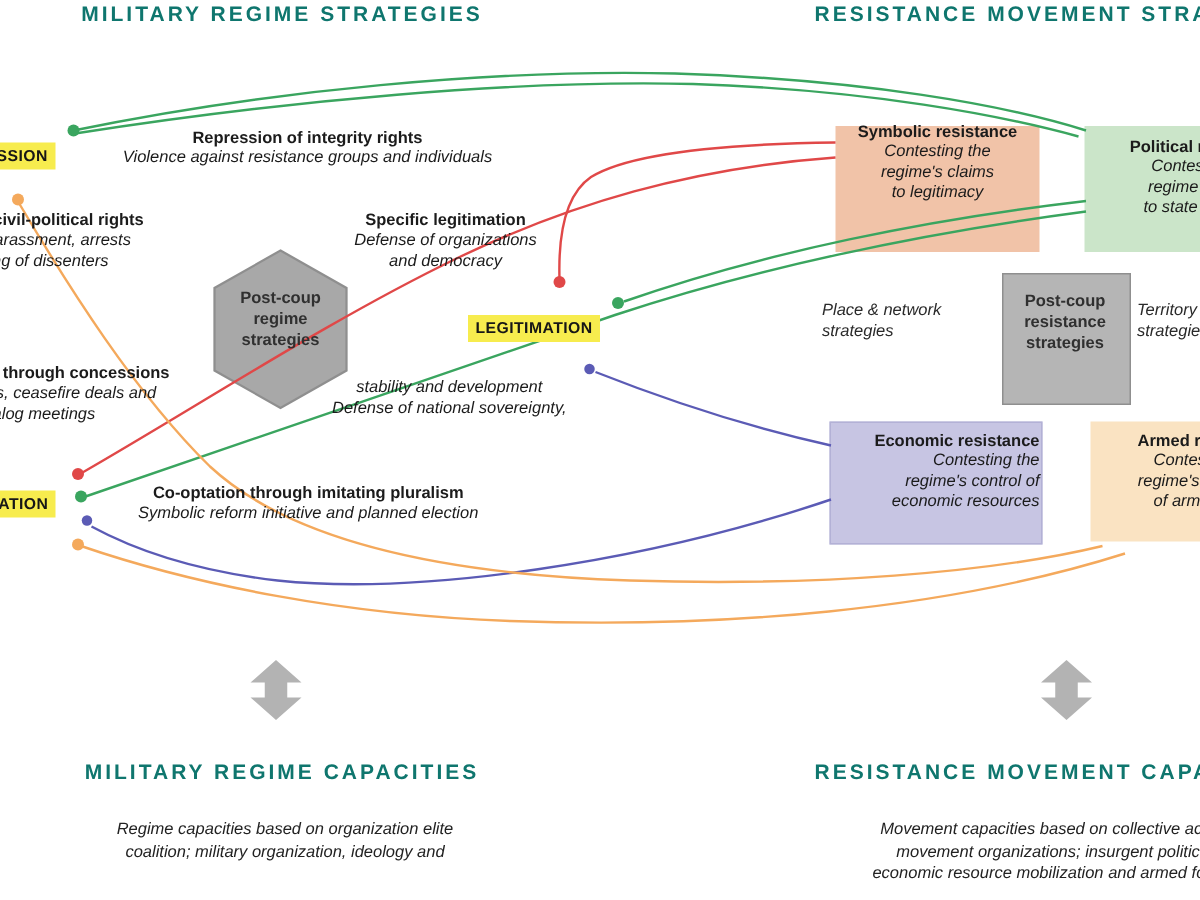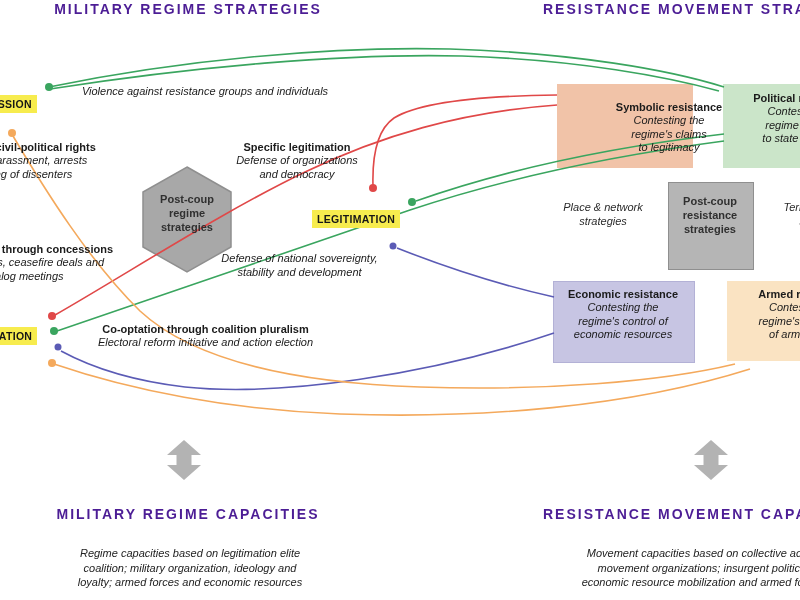--- a/index.html
+++ b/index.html
@@ -1,32 +1,32 @@
 <!DOCTYPE html>
 <html><head>
 <meta charset="utf-8">
 <style>
   html,body{margin:0;padding:0;}
   body{width:800px;height:600px;overflow:hidden;position:relative;background:#ffffff;
        font-family:"Liberation Sans",sans-serif;color:#1b1b1b;}
-  .heading{position:absolute;font-weight:700;font-size:14px;letter-spacing:2px;color:#4c1d95;white-space:nowrap;}
+  .heading{position:absolute;font-weight:700;font-size:14px;letter-spacing:2px;color:#0f766e;white-space:nowrap;}
   .center{text-align:center;}
   .tag{position:absolute;background:#f7ec4e;color:#161616;font-weight:700;font-size:10.5px;
        letter-spacing:.3px;padding:3px 5px;white-space:nowrap;}
   .blk{position:absolute;text-align:center;}
   .blk-title{font-weight:700;font-size:11px;line-height:14px;white-space:nowrap;}
   .blk-desc{font-style:italic;font-size:11px;line-height:13.5px;white-space:nowrap;}
   .rbox{position:absolute;}
   .rbox-sym{left:557px;top:84px;width:136px;height:84px;background:#f1c3a8;}
   .rbox-pol{left:723px;top:84px;width:160px;height:84px;background:#cbe5c9;}
   .rbox-eco{left:553px;top:281px;width:140px;height:80px;background:#c7c5e3;border:1px solid #b3b1d6;}
   .rbox-arm{left:727px;top:281px;width:155px;height:80px;background:#fae3c2;}
   .hub{left:668px;top:182px;width:84px;height:86px;background:#b5b5b5;border:1px solid #8f8f8f;}
   .boxtext{position:absolute;text-align:center;}
-  .note{position:absolute;text-align:center;font-style:italic;font-size:11px;line-height:14px;color:#2a2a2a;white-space:nowrap;}
+  .note{position:absolute;text-align:left;font-style:italic;font-size:11px;line-height:14px;color:#2a2a2a;white-space:nowrap;}
   .para{position:absolute;text-align:center;font-style:italic;font-size:11px;line-height:14.5px;color:#222;white-space:nowrap;}
   svg.layer{position:absolute;left:0;top:0;pointer-events:none;}
 </style>
 </head>
 <body>
 
 <div class="rbox rbox-sym"></div>
 <div class="rbox rbox-pol"></div>
 <div class="rbox rbox-eco"></div>
 <div class="rbox rbox-arm"></div>
@@ -67,49 +67,50 @@
 <div class="heading center" style="left:38px;top:1px;width:300px;">MILITARY REGIME STRATEGIES</div>
 <div class="heading" style="left:543px;top:1px;width:330px;">RESISTANCE MOVEMENT STRATEGIES</div>
 <div class="heading center" style="left:38px;top:506px;width:300px;">MILITARY REGIME CAPACITIES</div>
 <div class="heading" style="left:543px;top:506px;width:330px;">RESISTANCE MOVEMENT CAPACITIES</div>
 
 <div class="tag" style="left:-45px;top:95px;">REPRESSION</div>
 <div class="tag" style="left:312px;top:210px;text-align:center;">LEGITIMATION</div>
 <div class="tag" style="left:-48px;top:327px;">CO-OPTATION</div>
 
 <div class="blk" style="left:40px;top:85px;width:330px;">
+  <div class="blk-title">Repression of integrity rights</div>
   <div class="blk-desc">Violence against resistance groups and individuals</div>
 </div>
 
 <div class="blk" style="left:-115px;top:140px;width:245px;">
   <div class="blk-title">Repression of civil-political rights</div>
   <div class="blk-desc">Intimidation, harassment, arrests</div>
   <div class="blk-desc">and silencing of dissenters</div>
 </div>
 
 <div class="blk" style="left:232px;top:140px;width:130px;">
   <div class="blk-title">Specific legitimation</div>
   <div class="blk-desc">Defense of organizations</div>
   <div class="blk-desc">and democracy</div>
 </div>
 
 <div class="blk" style="left:217px;top:252px;width:165px;">
+  <div class="blk-desc">stability and development</div>
   <div class="blk-desc">Defense of national sovereignty,</div>
-  <div class="blk-desc">stability and development</div>
 </div>
 
 <div class="blk" style="left:-70px;top:242px;width:190px;">
   <div class="blk-title">Co-optation through concessions</div>
   <div class="blk-desc">Peace talks, ceasefire deals and</div>
   <div class="blk-desc">dialog meetings</div>
 </div>
 
 <div class="blk" style="left:58px;top:322px;width:295px;">
-  <div class="blk-title">Co-optation through coalition pluralism</div>
-  <div class="blk-desc">Electoral reform initiative and action election</div>
+  <div class="blk-title">Co-optation through imitating pluralism</div>
+  <div class="blk-desc">Symbolic reform initiative and planned election</div>
 </div>
 
 <div class="boxtext" style="left:143px;top:192px;width:88px;font-weight:700;font-size:11px;line-height:14px;color:#303030;">
   <div>Post-coup</div>
   <div>regime</div>
   <div>strategies</div>
 </div>
 
 <div class="boxtext" style="left:668px;top:194px;width:84px;font-weight:700;font-size:11px;line-height:14px;color:#303030;">
   <div>Post-coup</div>
@@ -119,51 +120,50 @@
 
 <div class="note" style="left:548px;top:200px;width:110px;">
   <div>Place &amp; network</div>
   <div>strategies</div>
 </div>
 <div class="note" style="left:758px;top:200px;width:130px;">
   <div>Territory &amp; scale</div>
   <div>strategies</div>
 </div>
 
-<div class="boxtext" style="left:557px;top:100px;width:136px;padding-left:44px;">
+<div class="boxtext" style="left:557px;top:81px;width:136px;">
   <div class="blk-title">Symbolic resistance</div>
   <div class="blk-desc">Contesting the</div>
   <div class="blk-desc">regime's claims</div>
   <div class="blk-desc">to legitimacy</div>
 </div>
 
 <div class="boxtext" style="left:723px;top:91px;width:160px;">
   <div class="blk-title">Political resistance</div>
   <div class="blk-desc">Contesting the</div>
   <div class="blk-desc">regime's claims</div>
   <div class="blk-desc">to state authority</div>
 </div>
 
-<div class="boxtext" style="left:553px;top:287px;width:140px;">
+<div class="boxtext" style="left:553px;top:287px;width:140px;text-align:right;">
   <div class="blk-title">Economic resistance</div>
   <div class="blk-desc">Contesting the</div>
   <div class="blk-desc">regime's control of</div>
   <div class="blk-desc">economic resources</div>
 </div>
 
 <div class="boxtext" style="left:727px;top:287px;width:155px;">
   <div class="blk-title">Armed resistance</div>
   <div class="blk-desc">Contesting the</div>
   <div class="blk-desc">regime's monopoly</div>
   <div class="blk-desc">of armed force</div>
 </div>
 
 <div class="para" style="left:30px;top:546px;width:320px;">
-  <div>Regime capacities based on legitimation elite</div>
+  <div>Regime capacities based on organization elite</div>
   <div>coalition; military organization, ideology and</div>
-  <div>loyalty; armed forces and economic resources</div>
 </div>
 
 <div class="para" style="left:523px;top:546px;width:360px;">
   <div>Movement capacities based on collective action</div>
   <div>movement organizations; insurgent political</div>
   <div>economic resource mobilization and armed forces</div>
 </div>
 
 </body></html>

